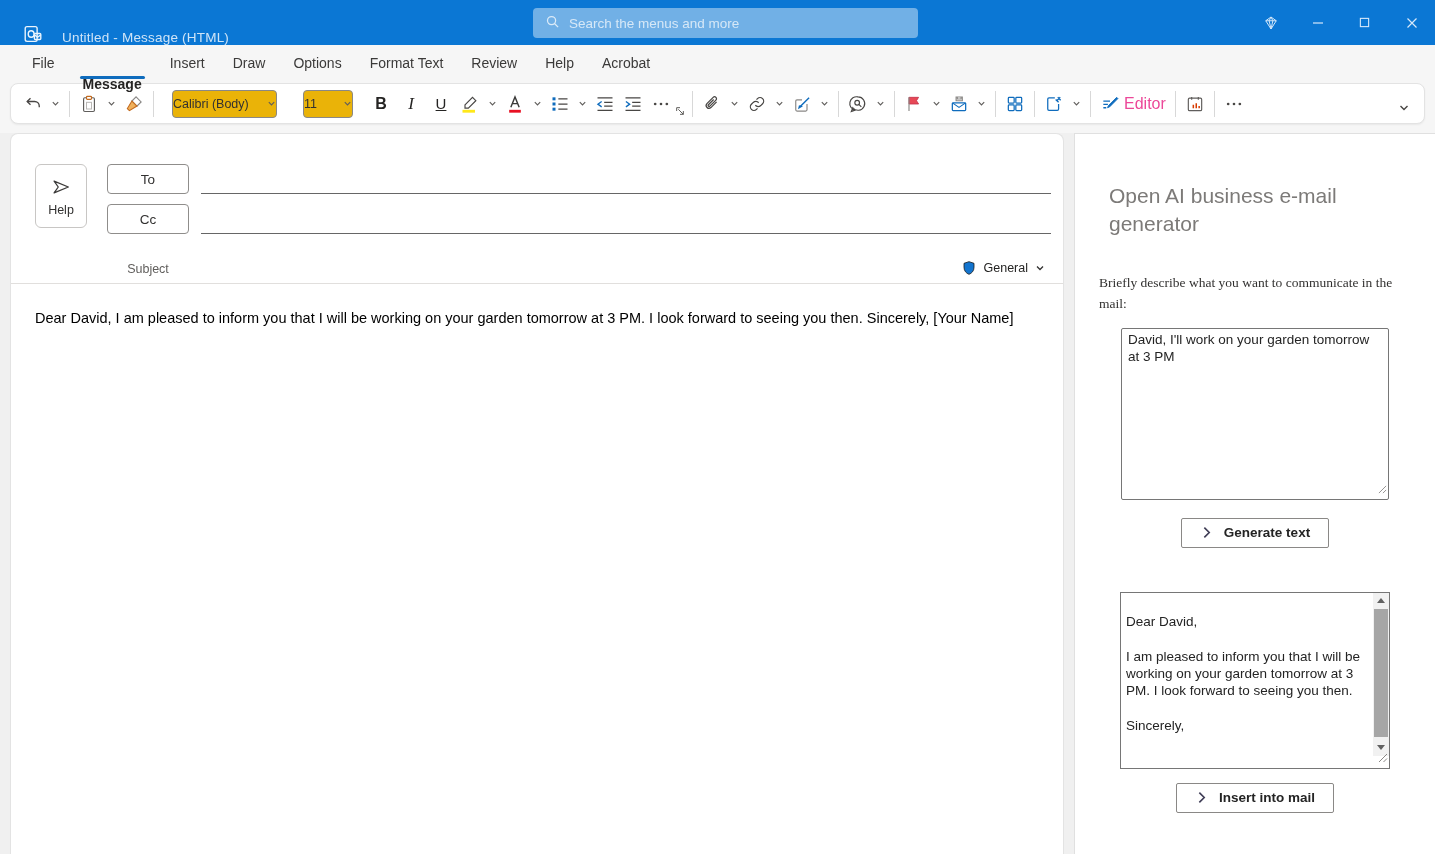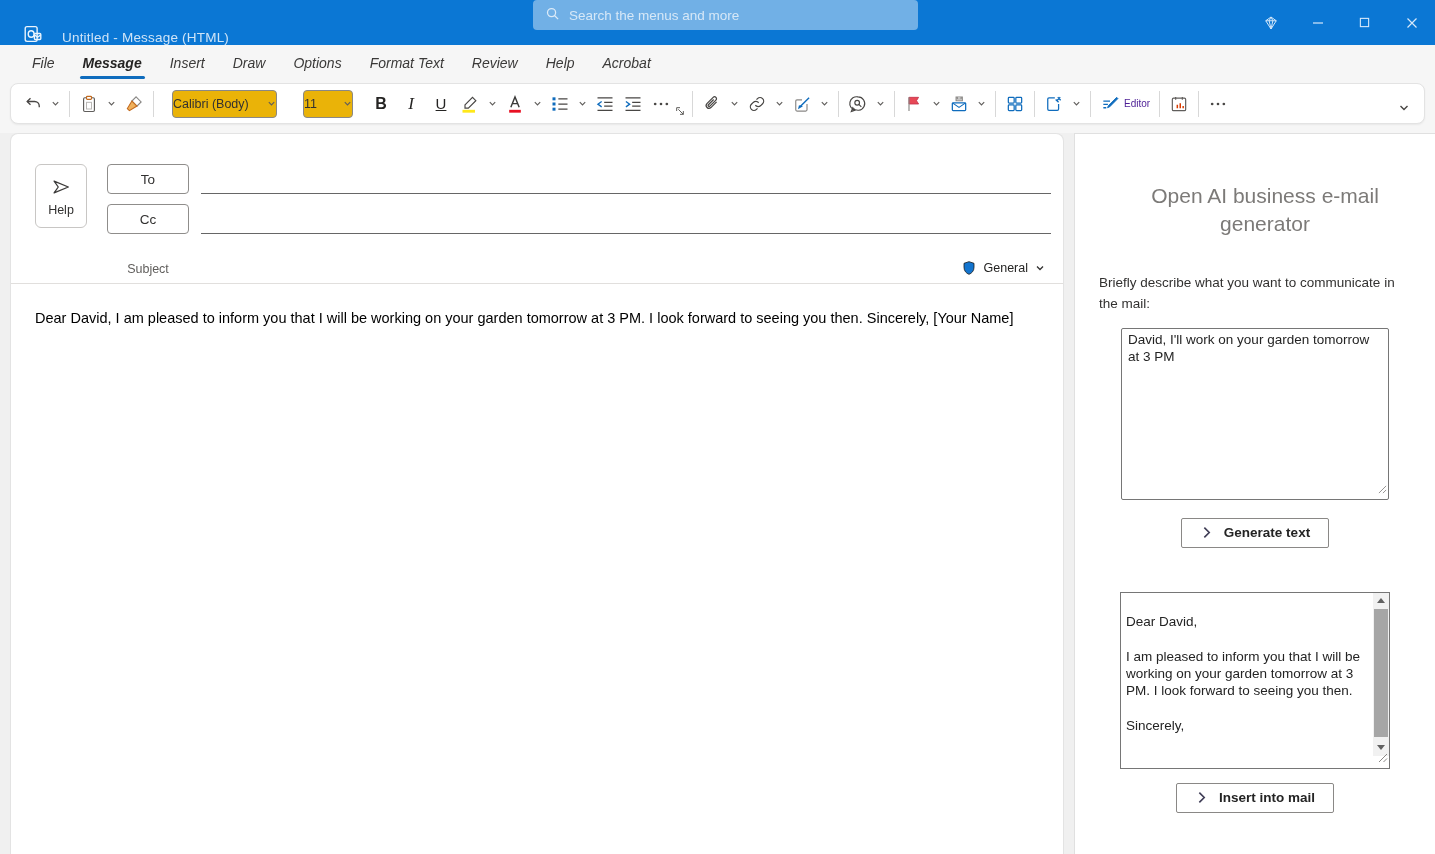--- a/index.html
+++ b/index.html
@@ -2,47 +2,47 @@
 <html><head>
 <meta charset="utf-8">
 <style>
   * { margin:0; padding:0; box-sizing:border-box; }
   html,body { width:1435px; height:854px; overflow:hidden; font-family:"Liberation Sans",sans-serif; background:#f0f0f0; }
 
   
   .titlebar { height:45px; background:#0b77d4; position:relative; display:flex; align-items:flex-end; }
   .app-icon { margin-left:22px; display:flex; }
   .tb-title { margin-left:18px; font-size:13.5px; color:#cfe4f7; letter-spacing:.2px; }
-  .search { position:absolute; left:533px; top:0; width:385px; height:30px; background:rgba(255,255,255,.42); border-radius:4px; display:flex; align-items:center; padding:0 12px; }
+  .search { position:absolute; left:533px; top:8px; width:385px; height:30px; background:rgba(255,255,255,.42); border-radius:4px; display:flex; align-items:center; padding:0 12px; }
   .search input { background:transparent; border:none; outline:none; flex:1; margin-left:9px; font-size:13.5px; color:#f4f9fe; font-family:"Liberation Sans",sans-serif; }
   .search input::placeholder { color:#dcebf8; opacity:.95; }
   .tb-right { position:absolute; right:0; top:0; height:45px; display:flex; align-items:center; }
   .tb-btn { width:47px; height:45px; display:flex; align-items:center; justify-content:center; color:#d6e8fa; }
 
   
   .menubar { height:38px; background:#f6f6f6; display:flex; padding-left:18px; }
-  .tab { padding:10px 14px 0; font-size:14px; color:#3b3a39; position:relative;font-style:italic; }
-  .tab.active { font-weight:700; color:#252423; }
+  .tab { padding:10px 14px 0; font-size:14px; color:#3b3a39; position:relative; }
+  .tab.active { font-weight:700; color:#252423;margin-top:21px; }
   .tab.active::after { content:""; position:absolute; left:11px; right:11px; bottom:4px; height:3px; border-radius:2px; background:#0f6cbd; }
 
   
   .ribbonwrap { background:#f6f6f6; padding:0 10px 9px; }
   .ribbon { background:#fff; border:1px solid #e3e3e3; border-radius:8px; height:41px; display:flex; align-items:center; padding:0 8px; box-shadow:0 1px 2px rgba(0,0,0,.06); }
   .rbtn { display:flex; align-items:center; height:32px; padding:0 4px; gap:4px; border-radius:4px; color:#484644; }
   .rsep { width:1px; height:26px; background:#d8d8d8; margin:0 5px; flex:none; }
   .i20 { width:20px; height:20px; display:block; }
   .chev svg { width:9px; height:9px; display:block; }
   .fontbox,.sizebox { height:28px; border:1px solid #8a8886; border-radius:4px; display:flex; align-items:center; justify-content:space-between; padding:0 0; font-size:12.5px; color:#323130; margin:0 13px; background:#eab308; }
   .fontbox { width:105px; } .sizebox { width:50px; }
   .biu { width:30px; justify-content:center; }
   .bold-l { font-weight:800; font-size:16px; color:#252423; }
   .italic-l { font-family:"Liberation Serif",serif; font-style:italic; font-size:17px; color:#252423; }
   .uline-l { text-decoration:underline; font-size:15px; color:#252423; }
   .launcher { align-self:flex-end; margin:0 2px 3px 0; }
-  .editor-label { font-size:10px; color:#4c1d95; }
+  .editor-label { font-size:16px; color:#ec4899; }
   .collapse { margin-left:auto; align-self:flex-end; margin-bottom:3px; padding:2px 6px; color:#484644; }
 
   
   .workspace { display:flex; height:721px; padding-left:10px; }
   .compose { width:1054px; background:#fff; border:1px solid #e3e3e3; border-bottom:none; border-radius:8px 8px 0 0; }
   .chdr { padding:30px 12px 0 24px; display:flex; }
   .sendbtn { width:52px; height:64px; border:1px solid #c8c6c4; border-radius:6px; background:#fff; display:flex; flex-direction:column; align-items:center; justify-content:center; gap:5px; font-size:12.5px; color:#323130; flex:none; }
   .fieldcol { flex:1; margin-left:20px; }
   .frow { display:flex; align-items:flex-end; margin-bottom:10px; }
   .pill { width:82px; height:30px; border:1px solid #8f8d8b; border-radius:4px; background:#fff; display:flex; align-items:center; justify-content:center; font-size:13.5px; color:#323130; flex:none; }
@@ -52,22 +52,22 @@
   .subjinput { flex:1; margin-left:12px; border:none; outline:none; font-size:14px; font-family:"Liberation Sans",sans-serif; }
   .sens { display:flex; align-items:center; gap:7px; font-size:12.5px; color:#252423; margin:0 6px 0 10px; }
   .hdrdiv { border-bottom:1px solid #e1dfdd; margin-top:7px; }
   .cbody { padding:24px; font-size:14.5px; color:#000; line-height:1.4; height:540px; outline:none; }
 
   
   .panel { width:361px; margin-left:10px; background:#fff; border-left:1px solid #e0e0e0; border-top:1px solid #e0e0e0; padding-top:14px; }
   .ptitlebar { display:flex; align-items:center; padding:0 18px 0 8px; }
   .ptitle { flex:1; font-size:18px; color:#5b5955; }
   .pclose { color:#323130; display:flex; padding:4px; }
-  .pheading { margin-top:34px; padding:0 34px; text-align:center; font-size:21px; color:#7c7a78; line-height:1.35;margin-left:20px; }
-  .pdesc { margin:33px 22px 0 24px; font-size:13.5px; color:#323130; line-height:1.6; }
+  .pheading { margin-top:34px; padding:0 34px; font-size:21px; color:#7c7a78; line-height:1.35; }
+  .pdesc { margin:33px 22px 0 24px; font-size:13.5px; color:#323130; line-height:1.6;font-family:Liberation Serif, serif; }
   .ptextwrap { width:268px; margin:13px auto 0; position:relative; }
   .ptext { width:268px; height:172px; border:1px solid #767676; border-radius:2px; padding:2px 6px; font:13.5px/1.3 "Liberation Sans",sans-serif; color:#242424; resize:none; outline:none; display:block; }
   .grip { position:absolute; right:2px; bottom:2px; }
   .pbtnrow { text-align:center; margin-top:18px; }
   .pbtn { display:inline-flex; align-items:center; gap:11px; height:30px; padding:0 18px; background:#fff; border:1px solid #8a8886; border-radius:2px; font-size:13.5px; font-weight:700; color:#242424; font-family:"Liberation Sans",sans-serif; }
   .outwrap { width:270px; height:177px; margin:44px auto 0; border:1px solid #767676; position:relative; background:#fff; }
   .outtext { position:absolute; top:1px; left:1px; right:17px; bottom:1px; padding:2px 4px; font-size:13.5px; line-height:1.28; color:#242424; white-space:pre-wrap; overflow:hidden; }
   .sbar { position:absolute; top:0; right:0; width:16px; bottom:12px; background:#f1f1f1; }
   .sarr { position:absolute; left:0; width:16px; height:14px; display:flex; align-items:center; justify-content:center; }
   .sarr.up { top:1px; } .sarr.down { bottom:1px; }

